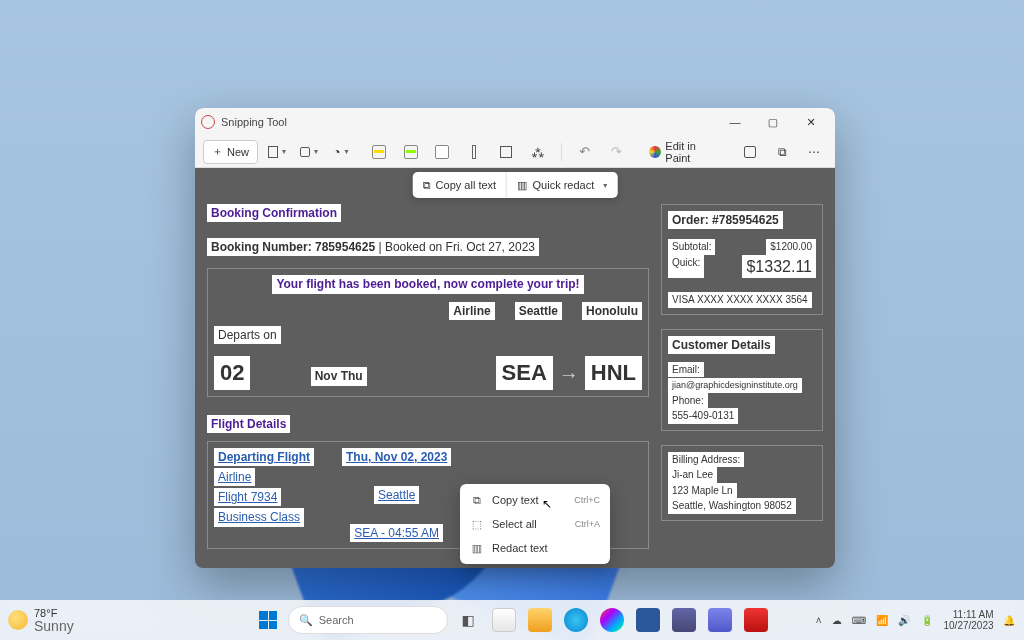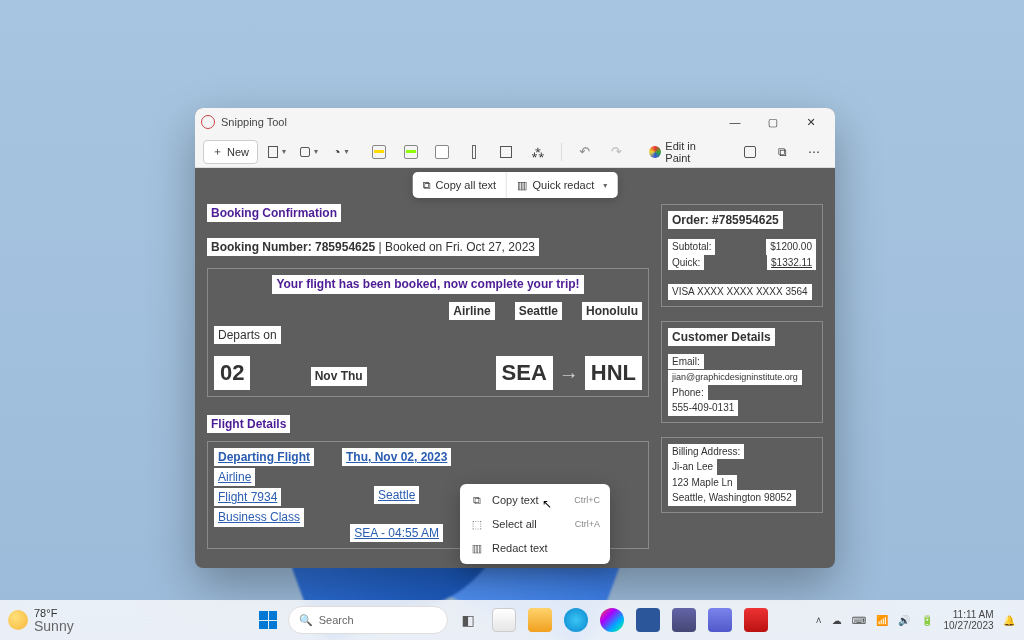--- a/index.html
+++ b/index.html
@@ -232,21 +232,21 @@
 
       <div class="right-col">
         <div class="panel-border">
           <div><span class="hl"><b>Order:</b> <b>#785954625</b></span></div>
           <div style="display:flex;justify-content:space-between;margin-top:10px;">
             <span class="hl" style="font-size:10px;">Subtotal:</span>
             <span class="hl" style="font-size:10px;">$1200.00</span>
           </div>
           <div style="display:flex;justify-content:space-between;">
             <span class="hl" style="font-size:10px;">Quick:</span>
-            <span class="hl" style="font-size:10px;text-decoration:underline;">$1332.11</span>
+            <span class="hl" style="font-size:16px;">$1332.11</span>
           </div>
           <div style="margin-top:14px;"><span class="hl" style="font-size:10px;">VISA XXXX XXXX XXXX 3564</span></div>
         </div>
         <div class="panel-border">
           <div><span class="hl bold">Customer Details</span></div>
           <div style="margin-top:8px;"><span class="hl" style="font-size:10px;">Email:</span></div>
           <div><span class="hl" style="font-size:9px;">jian@graphicdesigninstitute.org</span></div>
           <div><span class="hl" style="font-size:10px;">Phone:</span></div>
           <div><span class="hl" style="font-size:10px;">555-409-0131</span></div>
         </div>

